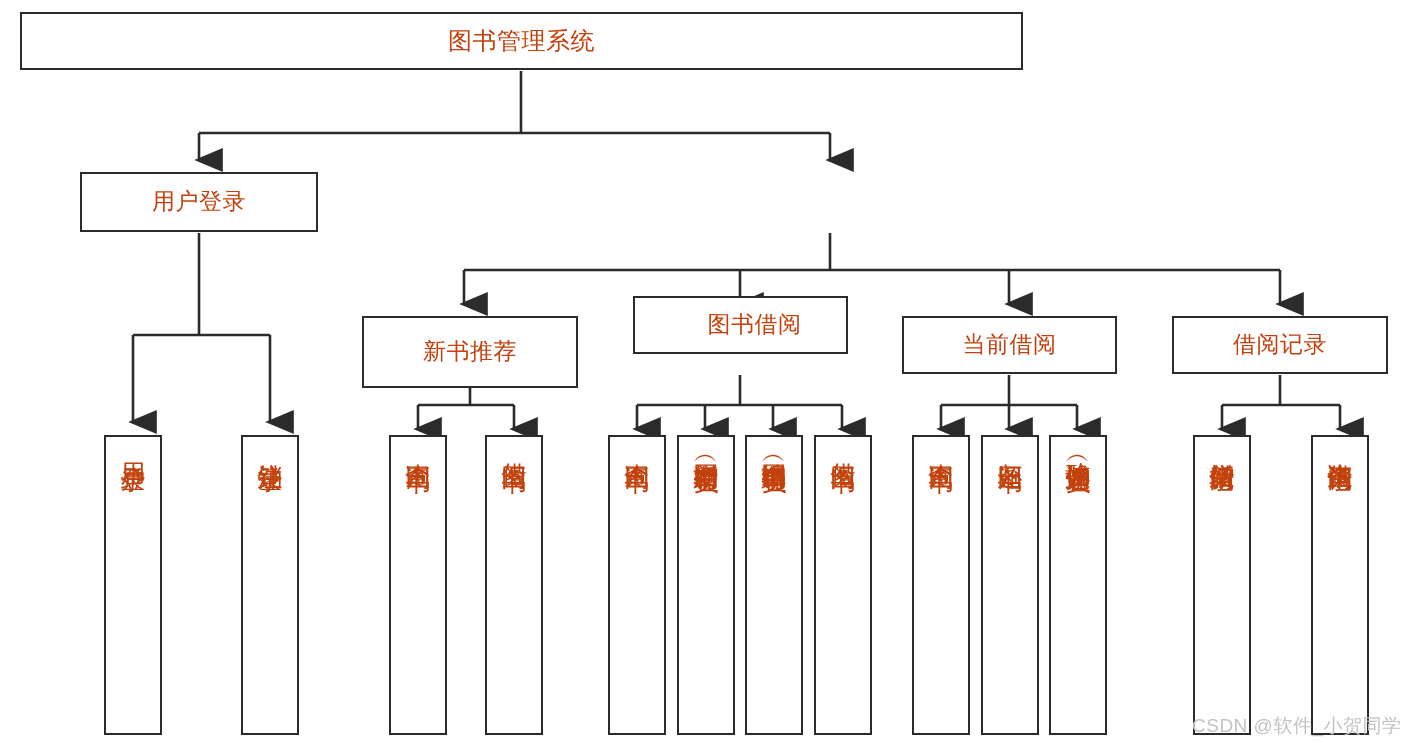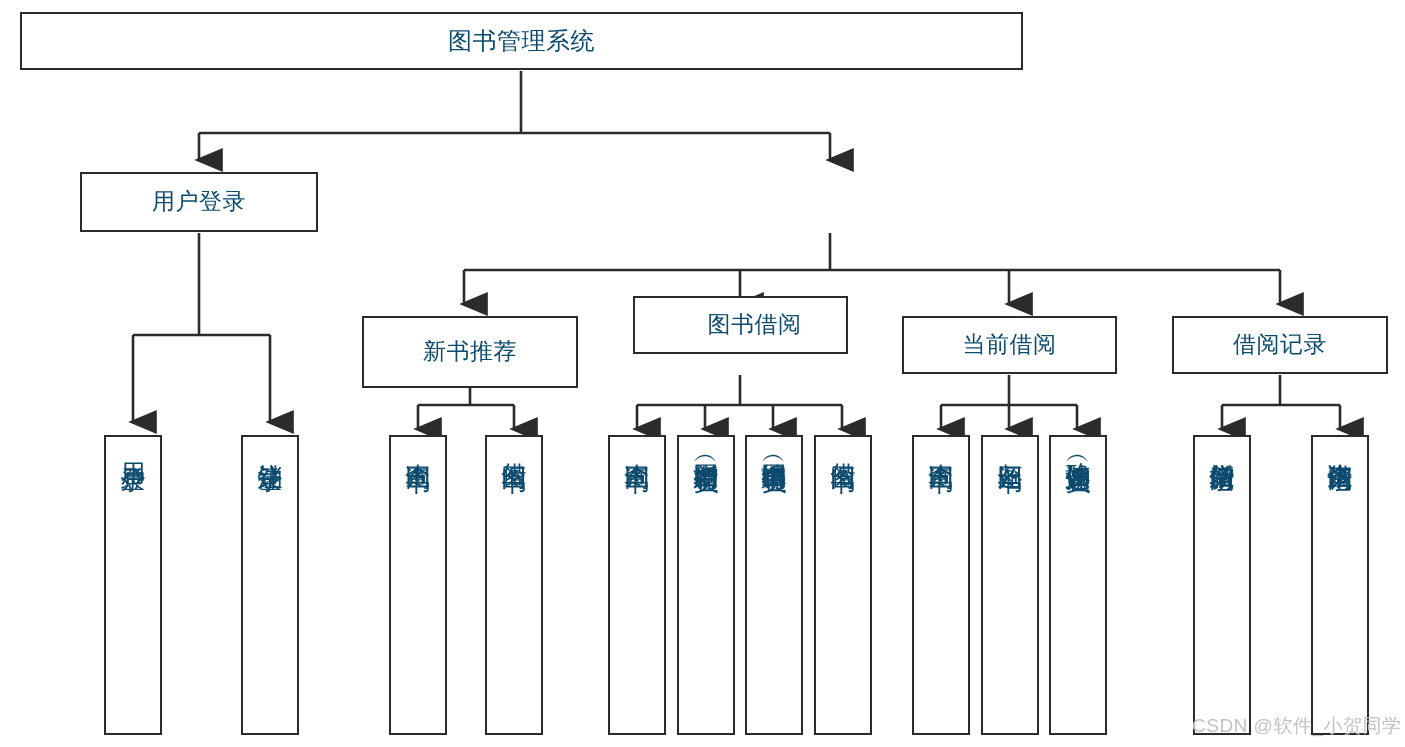--- a/index.html
+++ b/index.html
@@ -28,21 +28,21 @@
     box-sizing: border-box;
     background: #ffffff;
     border: 2.5px solid #2b2b2b;
     display: flex;
     align-items: center;
     justify-content: center;
     color: #262626;
     z-index: 2;
   }
   .node-label {
-    color: #0c4a6e;
+    color: #c2410c;
     line-height: 1.12;
     white-space: pre-line;
   }
   
   .node.horiz .node-label {
     font-size: 23px;
     letter-spacing: 0.5px;
   }
   .node.root .node-label {
     font-size: 24px;

